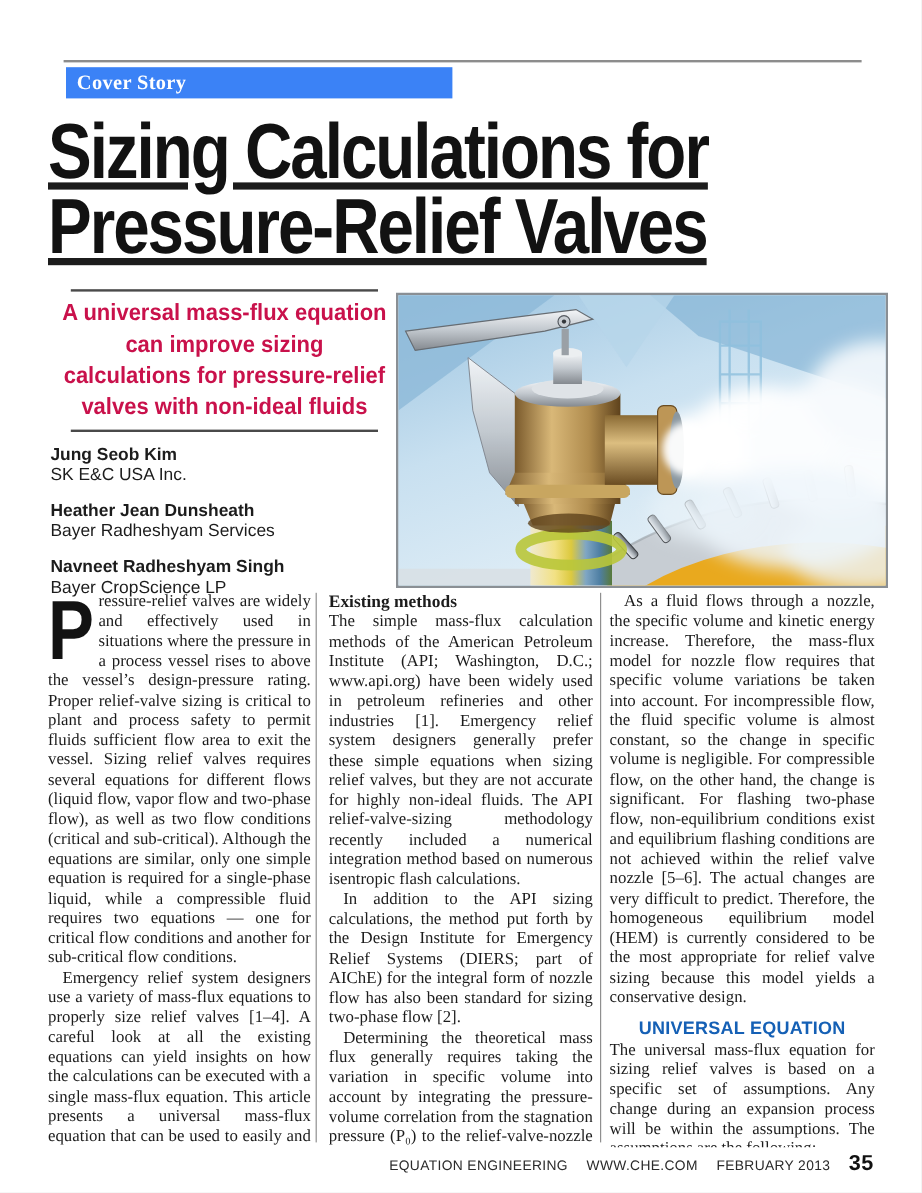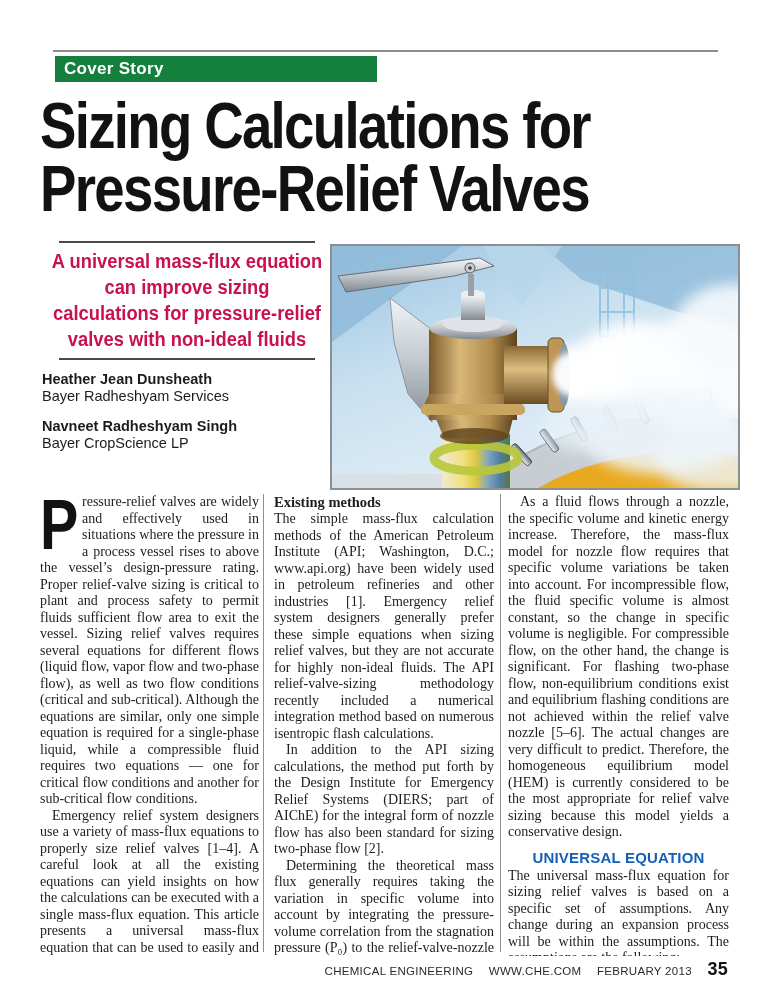--- a/index.html
+++ b/index.html
@@ -4,25 +4,25 @@
 <style>
   html,body{margin:0;padding:0;background:#e8e8e8;}
   #page{
     position:relative;width:768px;height:994px;background:#ffffff;
     margin:0 auto;overflow:hidden;
     font-family:"Liberation Serif",serif;color:#1c1c1c;
   }
   .top-rule{position:absolute;left:53px;top:50px;width:665px;height:2px;background:#8c8c8c;}
   .kicker{
     position:absolute;left:55px;top:56px;width:313px;height:26px;
-    background:#15803d;color:#ffffff;
-    font-family:Liberation Sans, sans-serif;font-weight:bold;font-size:17px;
+    background:#3b82f6;color:#ffffff;
+    font-family:Liberation Serif, serif;font-weight:bold;font-size:17px;
     line-height:26px;padding-left:9px;letter-spacing:.3px;
   }
-  .title{position:absolute;left:40px;top:94px;width:700px;}
+  .title{position:absolute;left:40px;top:94px;width:700px;text-decoration:underline;}
   .title-line{
     font-family:"Liberation Sans",sans-serif;font-weight:800;font-size:65px;
     line-height:63px;letter-spacing:-2px;color:#121212;white-space:nowrap;
     transform:scaleX(0.84);transform-origin:left top;
   }
   .deck-block{position:absolute;left:42px;top:241px;width:290px;text-align:center;}
   .deck-rule{height:2px;background:#4a4a4a;width:256px;margin:0 auto;}
   .deck-text{
     font-family:"Liberation Sans",sans-serif;font-weight:bold;font-size:19.5px;
     line-height:26px;color:#C9114B;margin:5px 0 6px 0;
@@ -86,20 +86,24 @@
   </div>
 
   <div class="deck-block">
     <div class="deck-rule"></div>
     <div class="deck-text">A universal mass-flux equation can improve sizing calculations for pressure-relief valves with non-ideal fluids</div>
     <div class="deck-rule"></div>
   </div>
 
   <div class="authors">
     <div class="author">
+      <div class="author-name">Jung Seob Kim</div>
+      <div class="author-affil">SK E&amp;C USA Inc.</div>
+    </div>
+    <div class="author">
       <div class="author-name">Heather Jean Dunsheath</div>
       <div class="author-affil">Bayer Radheshyam Services</div>
     </div>
     <div class="author">
       <div class="author-name">Navneet Radheshyam Singh</div>
       <div class="author-affil">Bayer CropScience LP</div>
     </div>
   </div>
 
   <div class="hero">
@@ -241,19 +245,19 @@
   </div>
 
   <div class="col col-right">
     <p class="para indent">As a fluid flows through a nozzle, the specific volume and kinetic energy increase. Therefore, the mass-flux model for nozzle flow requires that specific volume variations be taken into account. For incompressible flow, the fluid specific volume is almost constant, so the change in specific volume is negligible. For compressible flow, on the other hand, the change is significant. For flashing two-phase flow, non-equilibrium conditions exist and equilibrium flashing conditions are not achieved within the relief valve nozzle [5–6]. The actual changes are very difficult to predict. Therefore, the homogeneous equilibrium model (HEM) is currently considered to be the most appropriate for relief valve sizing because this model yields a conservative design.</p>
     <h3 class="subhead-blue">UNIVERSAL EQUATION</h3>
     <p class="para">The universal mass-flux equation for sizing relief valves is based on a specific set of assumptions. Any change during an expansion process will be within the assumptions. The assumptions are the following:</p>
 
   </div>
 
   <div class="footer">
-    <span>CHEMICAL ENGINEERING</span>
+    <span>EQUATION ENGINEERING</span>
     <span>WWW.CHE.COM</span>
     <span>FEBRUARY 2013</span>
     <span class="page-num">35</span>
   </div>
 
 </div>
 
 </body></html>

